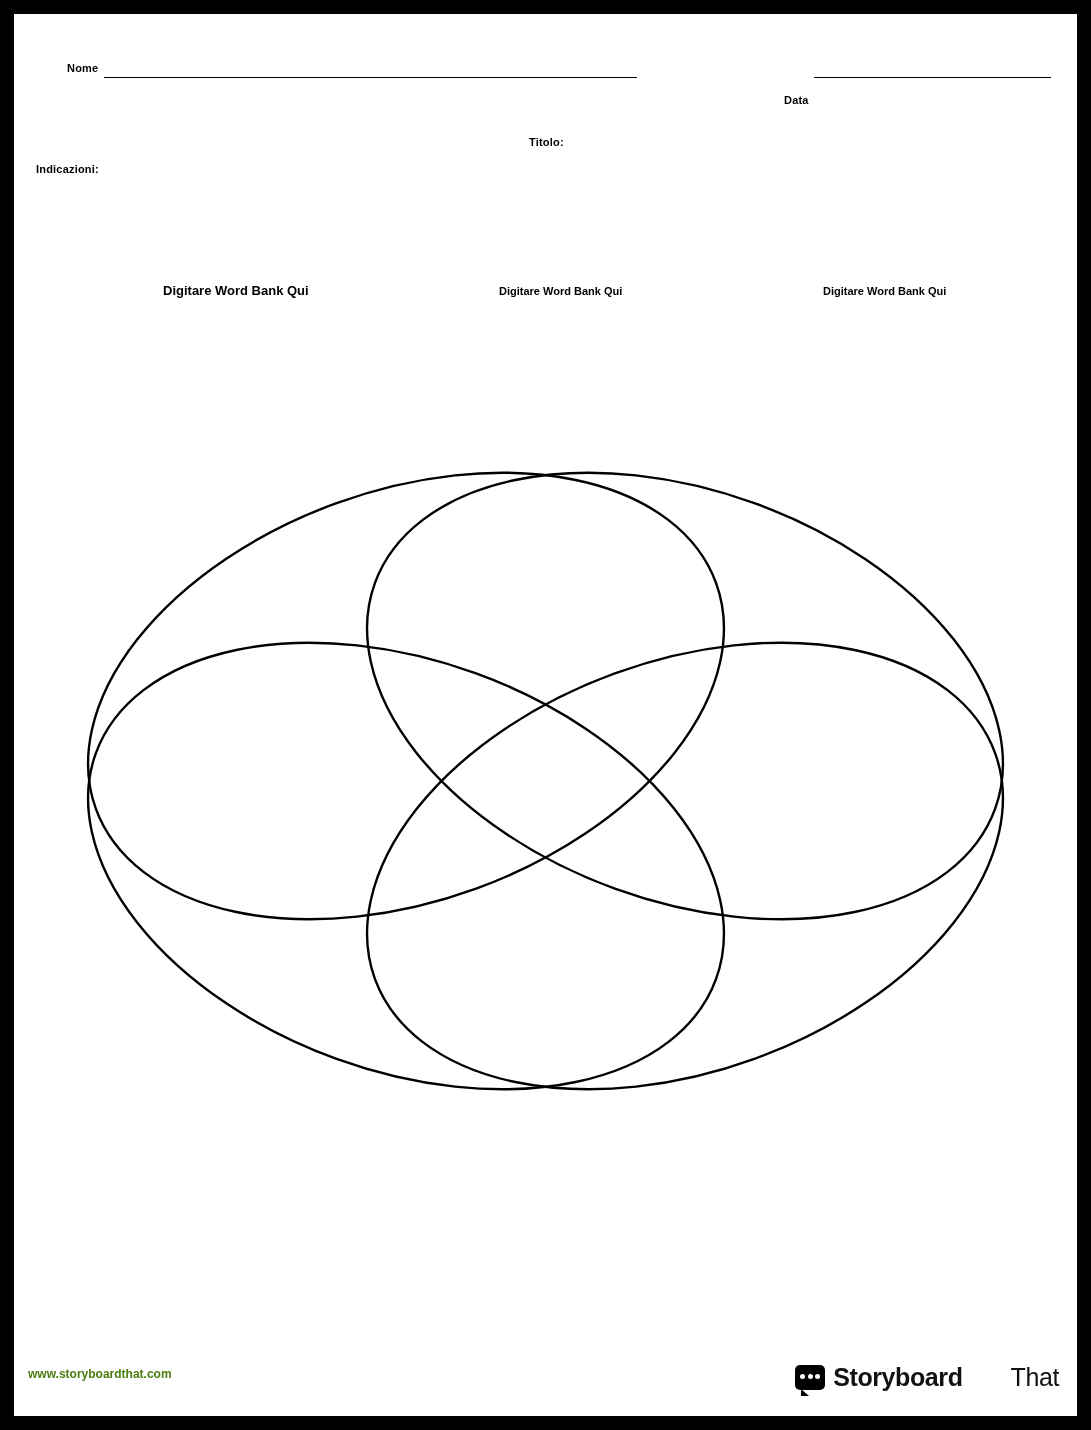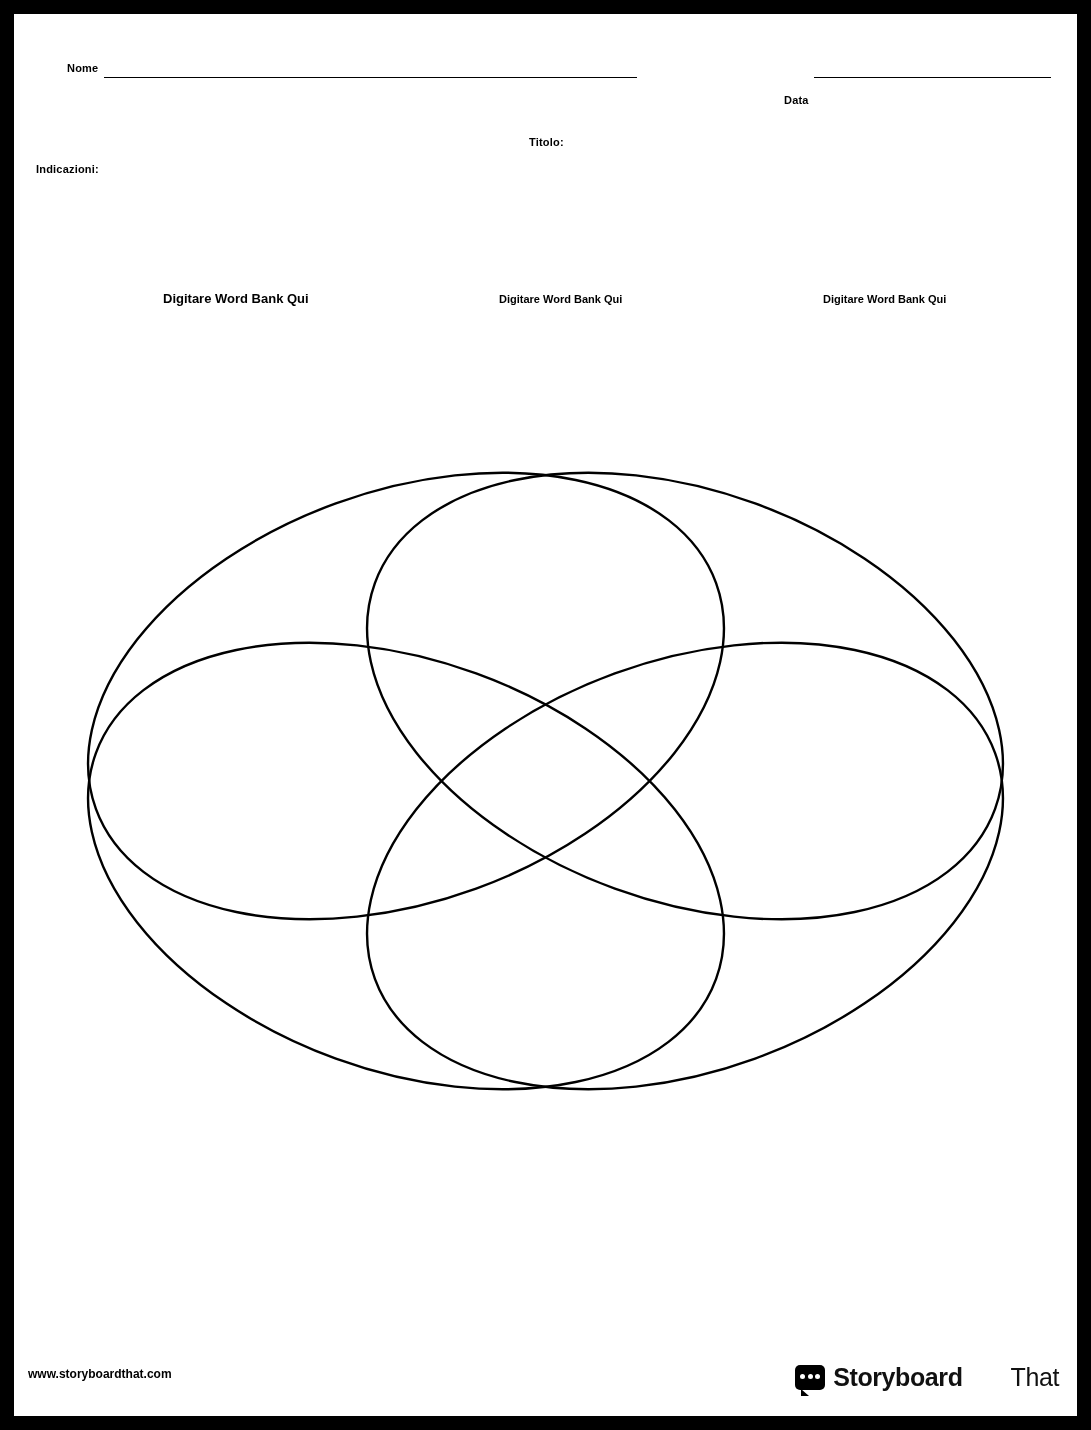--- a/index.html
+++ b/index.html
@@ -51,21 +51,20 @@
   #title-label  { left: 515px; top: 98px; font-size: 11px; font-weight: bold; margin-top: 24px;}
   #dir-label    { left: 22px;  top: 149px; font-size: 11px; font-weight: bold;}
 
   
   .wordbank {
     position: absolute;
     font-size: 12px;
     font-weight: bold;
     color: #000;
     white-space: nowrap;
-    margin-top: 8px;
   }
   #wb-1 { left: 149px; top: 269px; font-size: 13px; }
   #wb-2 { left: 485px; top: 271px; font-size: 11px; }
   #wb-3 { left: 809px; top: 271px; font-size: 11px; }
 
   
   #venn {
     position: absolute;
     left: 0;
     top: 400px;
@@ -73,21 +72,21 @@
     height: 740px;
   }
 
   
   #footer-url {
     position: absolute;
     left: 14px;
     bottom: 35px;
     font-size: 12px;
     font-weight: bold;
-    color: #000000;
+    color: #4d7c0f;
   }
   #brand {
     position: absolute;
     right: 18px;
     bottom: 24px;
     display: flex;
     align-items: center;
     gap: 8px;
   }
   #brand .bubble {

